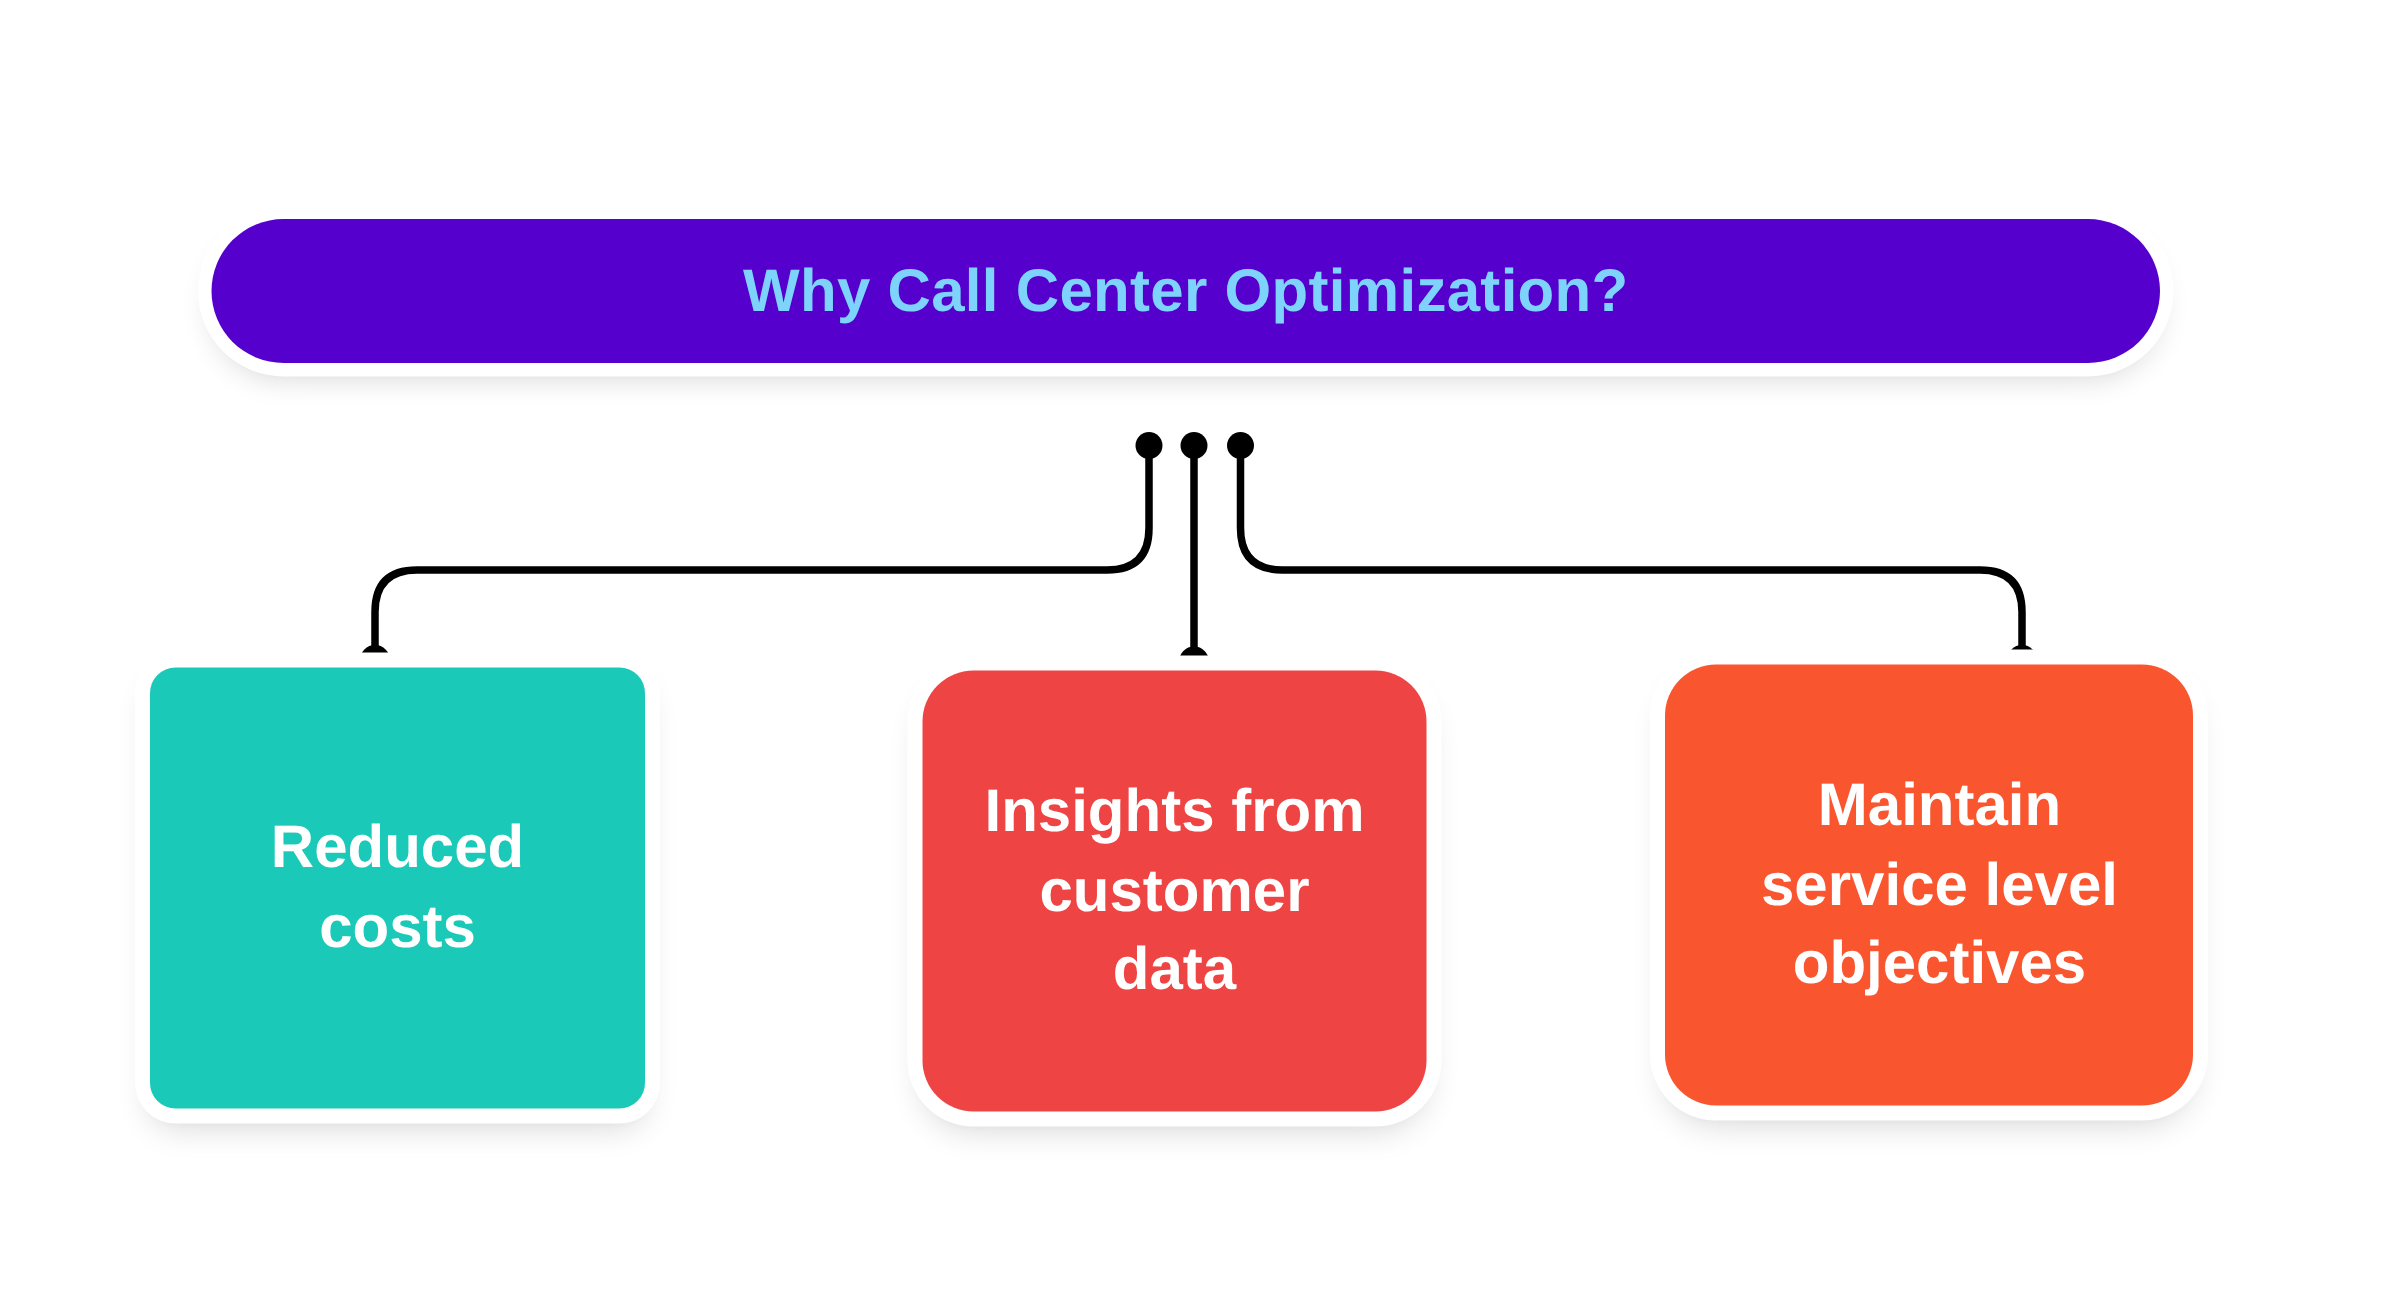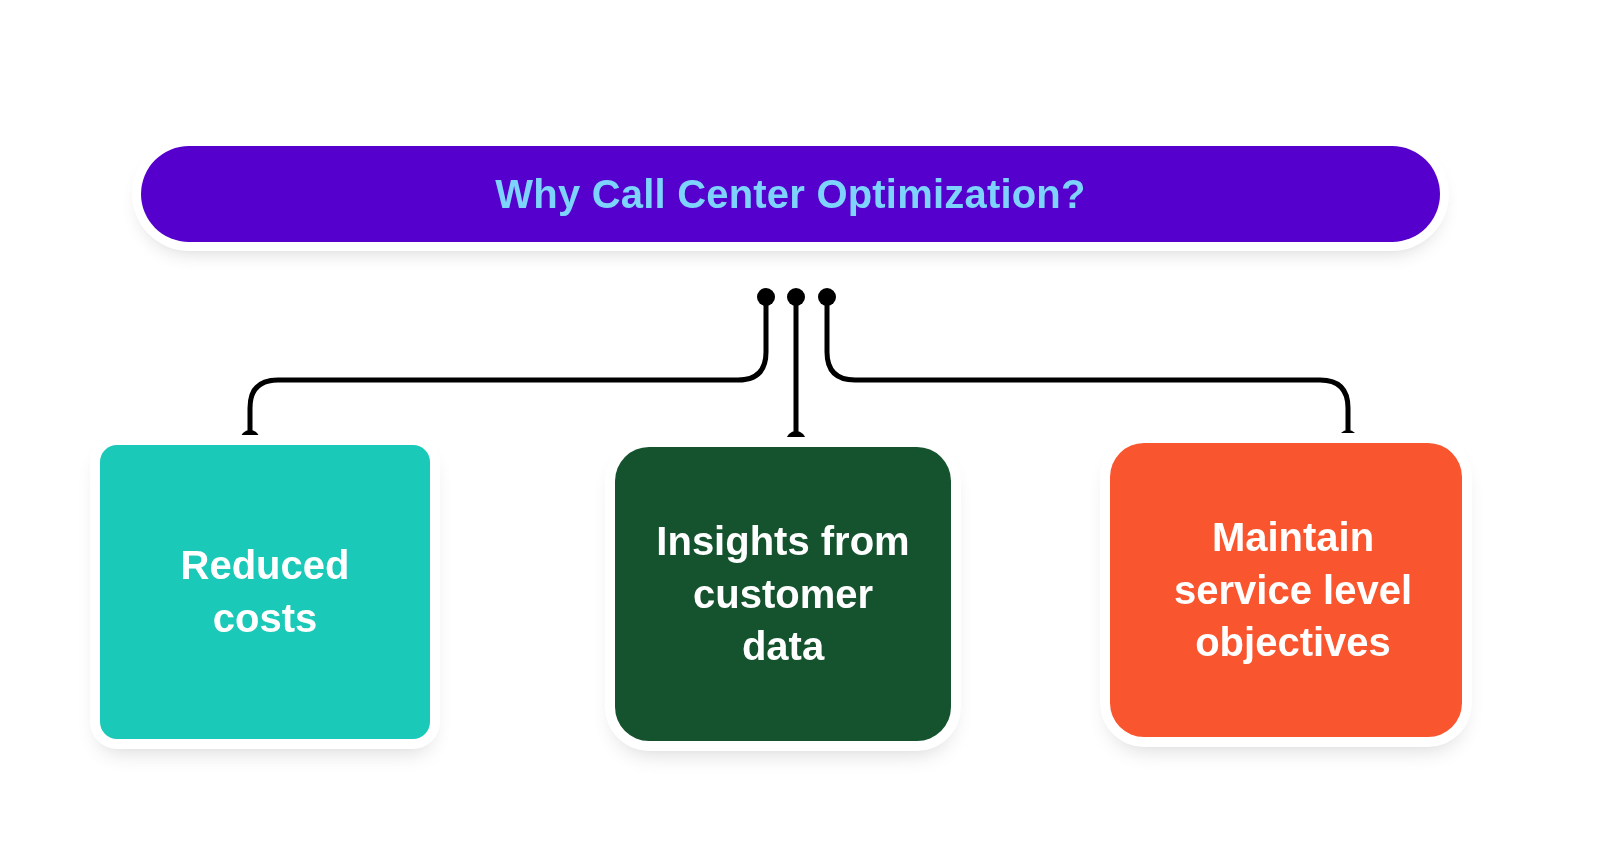--- a/index.html
+++ b/index.html
@@ -129,21 +129,21 @@
       <circle cx="796" cy="441" r="10"></circle>
       <circle cx="1348" cy="440" r="10"></circle>
     </g>
   </svg>
 
   <div class="leaf" id="leaf-0" style="background: rgb(27, 201, 184);">
     <div class="leaf-label" style="color: rgb(255, 255, 255);">Reduced
 costs</div>
   </div>
 
-  <div class="leaf" id="leaf-1" style="background: #14532d;">
+  <div class="leaf" id="leaf-1" style="background: #ef4444;">
     <div class="leaf-label" style="color: rgb(255, 255, 255);">Insights from
 customer
 data</div>
   </div>
 
   <div class="leaf" id="leaf-2" style="background: rgb(249, 85, 46);">
     <div class="leaf-label" style="color: rgb(255, 255, 255);">Maintain
 service level
 objectives</div>
   </div>

